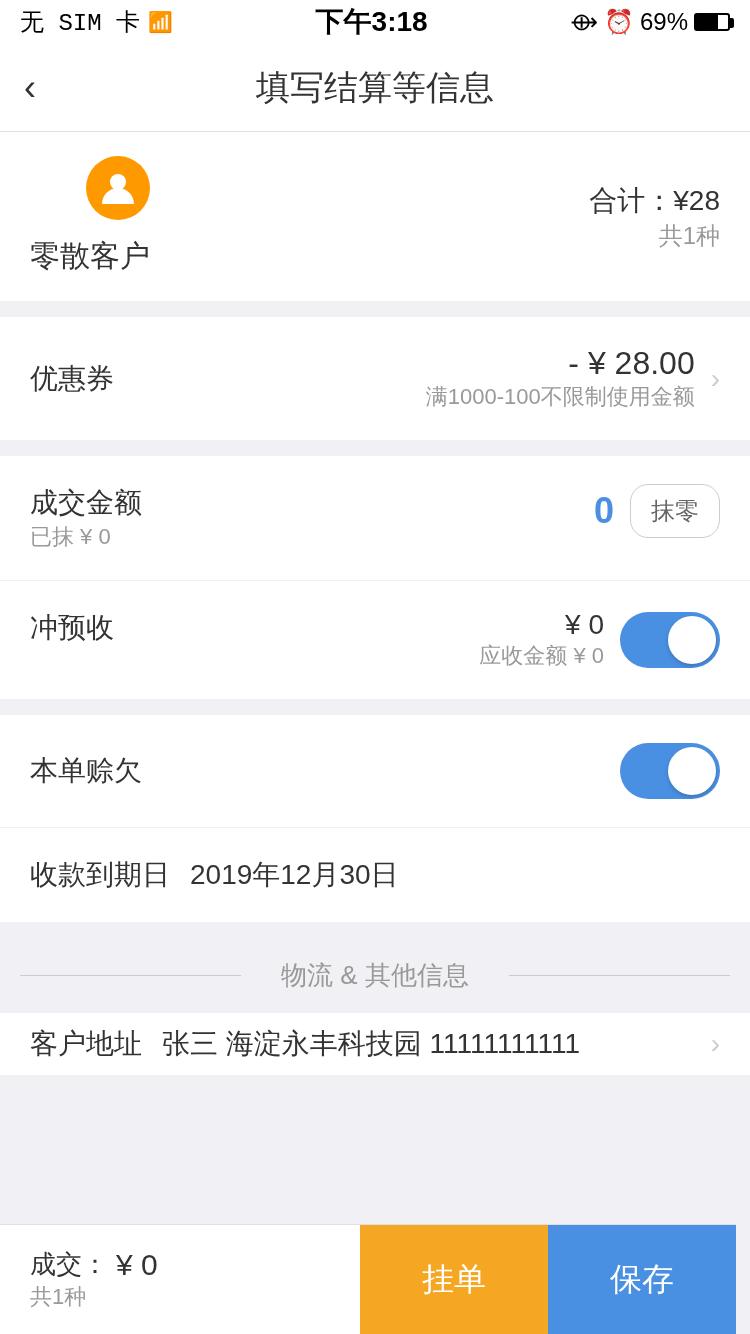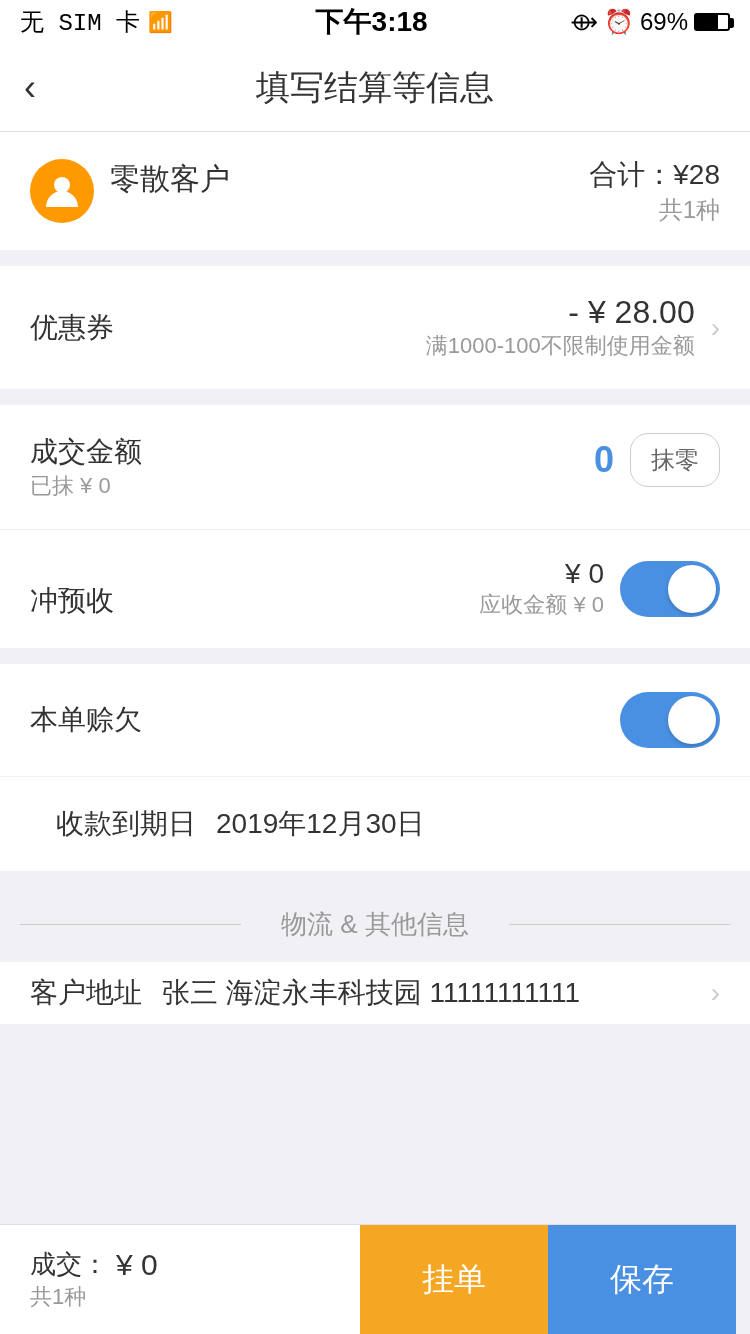--- a/index.html
+++ b/index.html
@@ -64,22 +64,23 @@
 
     
     .customer-row {
       display: flex;
       align-items: center;
       justify-content: space-between;
       padding: 24px 30px;
     }
     .customer-left {
       display: flex;
-      align-items: flex-start;
+      align-items: flex-end;
       gap: 16px;
+      flex-direction: column;
     }
     .avatar {
       width: 64px;
       height: 64px;
       border-radius: 50%;
       background: #f90;
       display: flex;
       align-items: center;
       justify-content: center;
     }
@@ -129,21 +130,21 @@
       color: #666;
       background: #fff;
       cursor: pointer;
       white-space: nowrap;
     }
 
     
     .prepay-row {
       padding: 28px 30px;
       display: flex;
-      align-items: flex-end;
+      align-items: flex-start;
       justify-content: space-between;
     }
     .prepay-right { display: flex; align-items: center; gap: 16px; }
     .prepay-amounts { text-align: right; }
     .prepay-main { font-size: 28px; color: #333; }
     .prepay-sub { font-size: 22px; color: #999; }
 
     
     .toggle {
       width: 100px;
@@ -179,21 +180,21 @@
     }
 
     
     .due-date-row {
       padding: 28px 30px;
       display: flex;
       align-items: center;
       gap: 20px;
       border-top: 1px solid #f0f0f0;
     }
-    .due-date-label { font-size: 28px; color: #333; flex-shrink: 0; margin-left: 26px; }
+    .due-date-label { font-size: 28px; color: #333; flex-shrink: 0; }
     .due-date-value { font-size: 28px; color: #333; }
 
     
     .logistics-divider {
       background: #f0f0f5;
       display: flex;
       align-items: center;
       justify-content: center;
       padding: 20px 0;
       gap: 20px;

